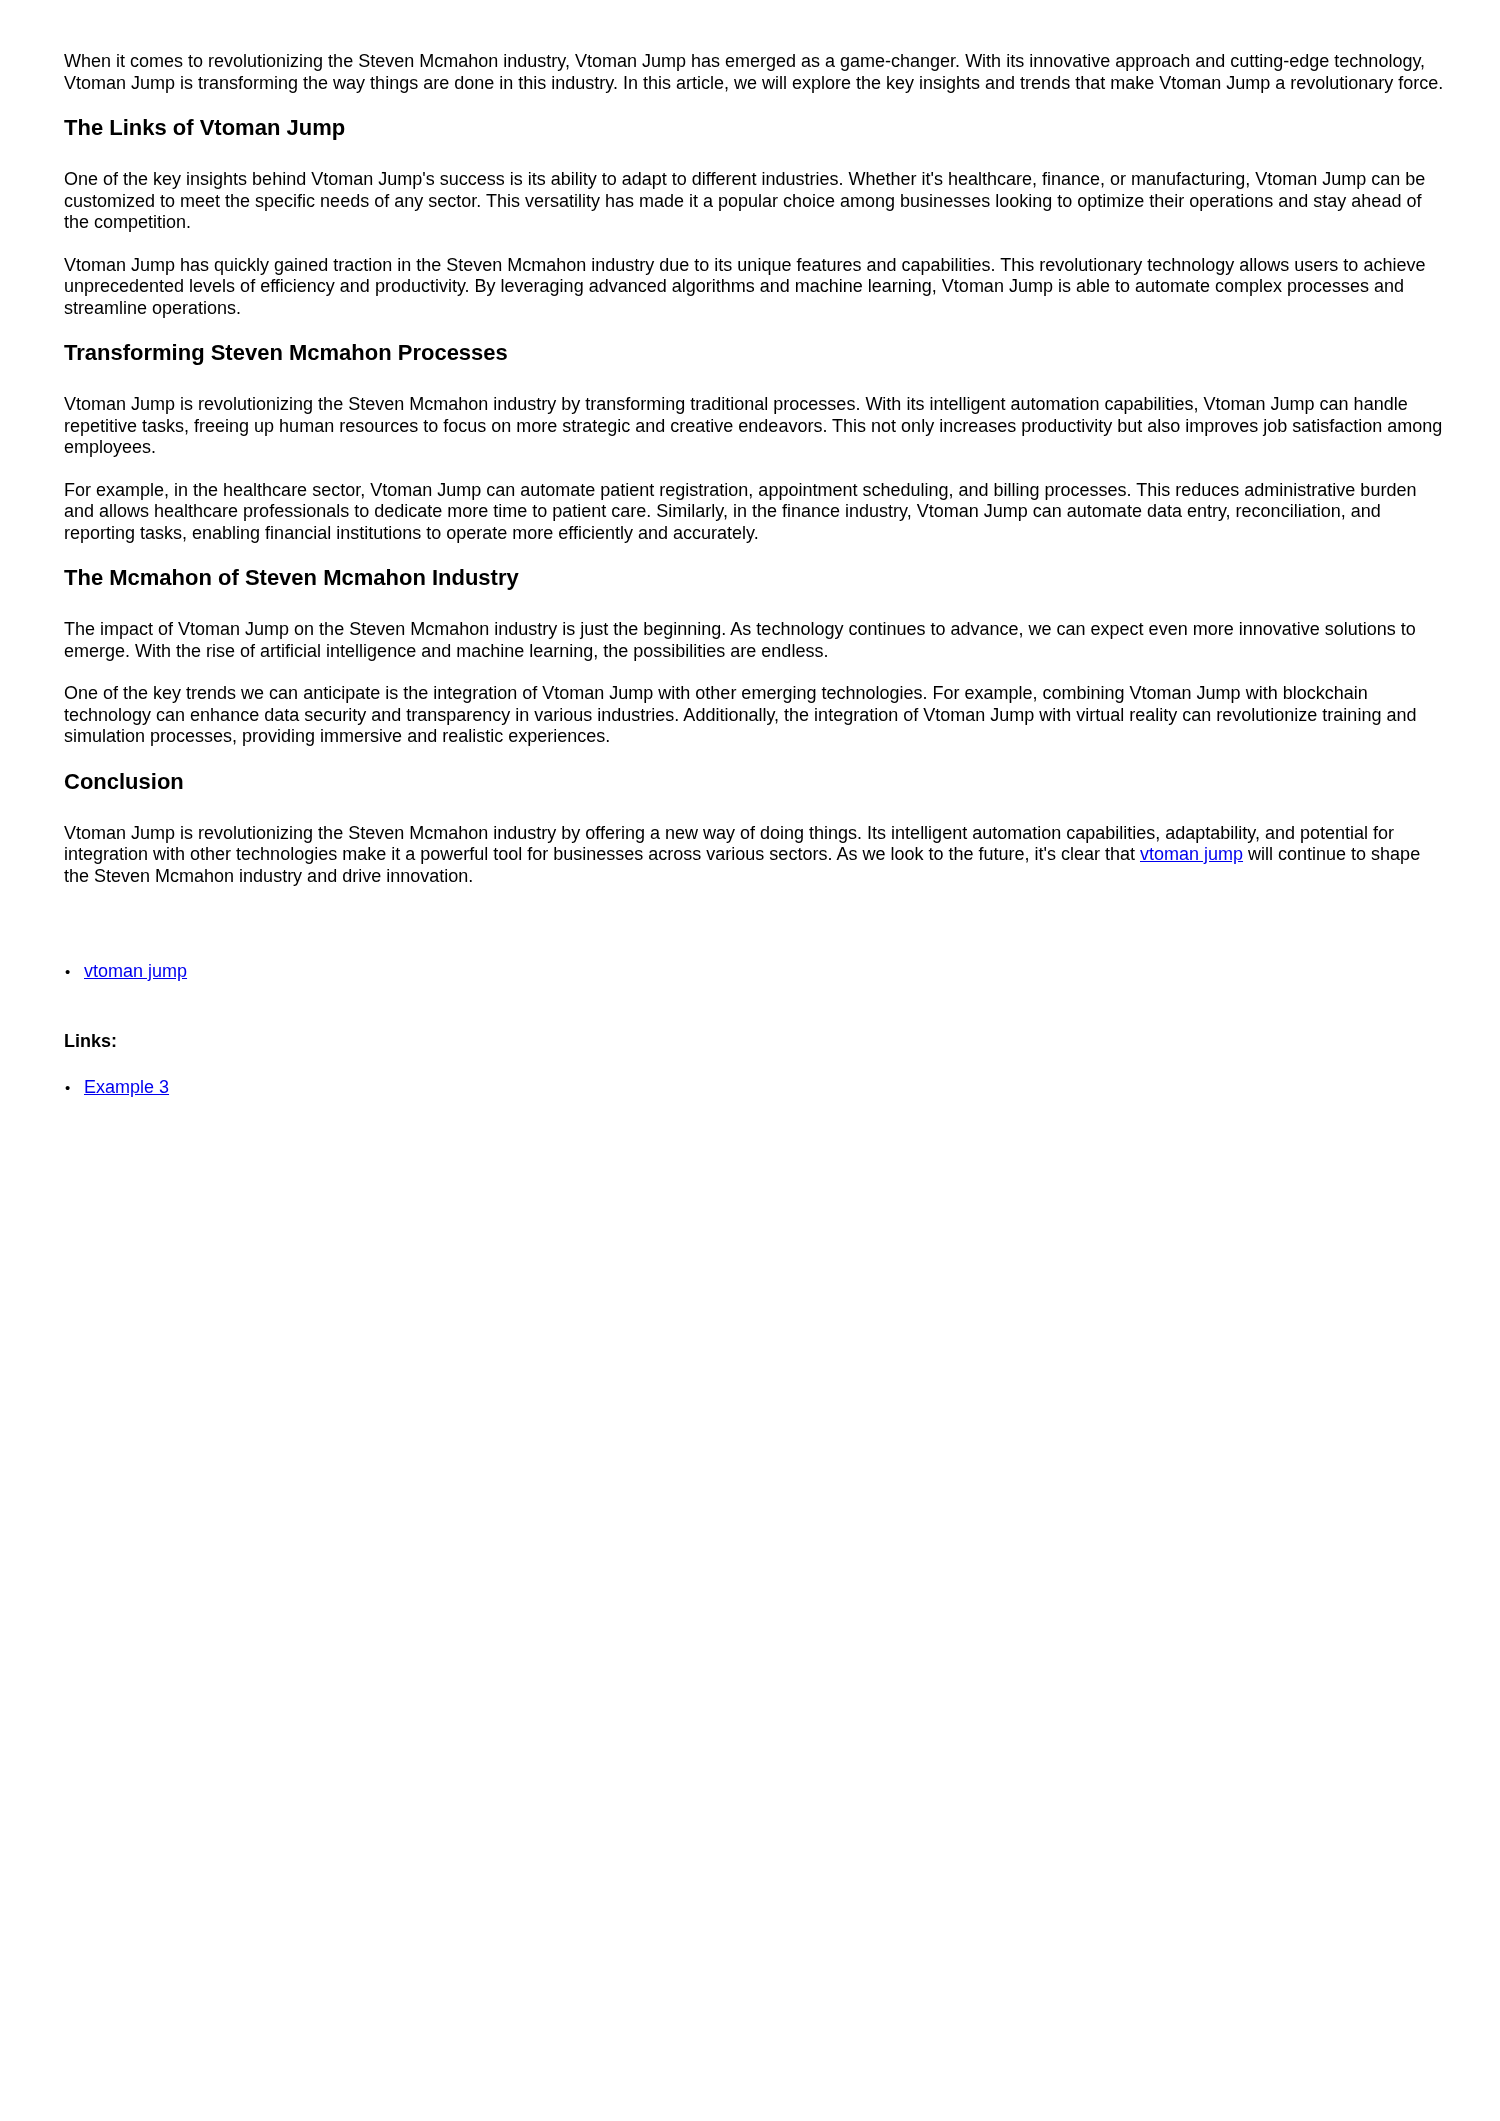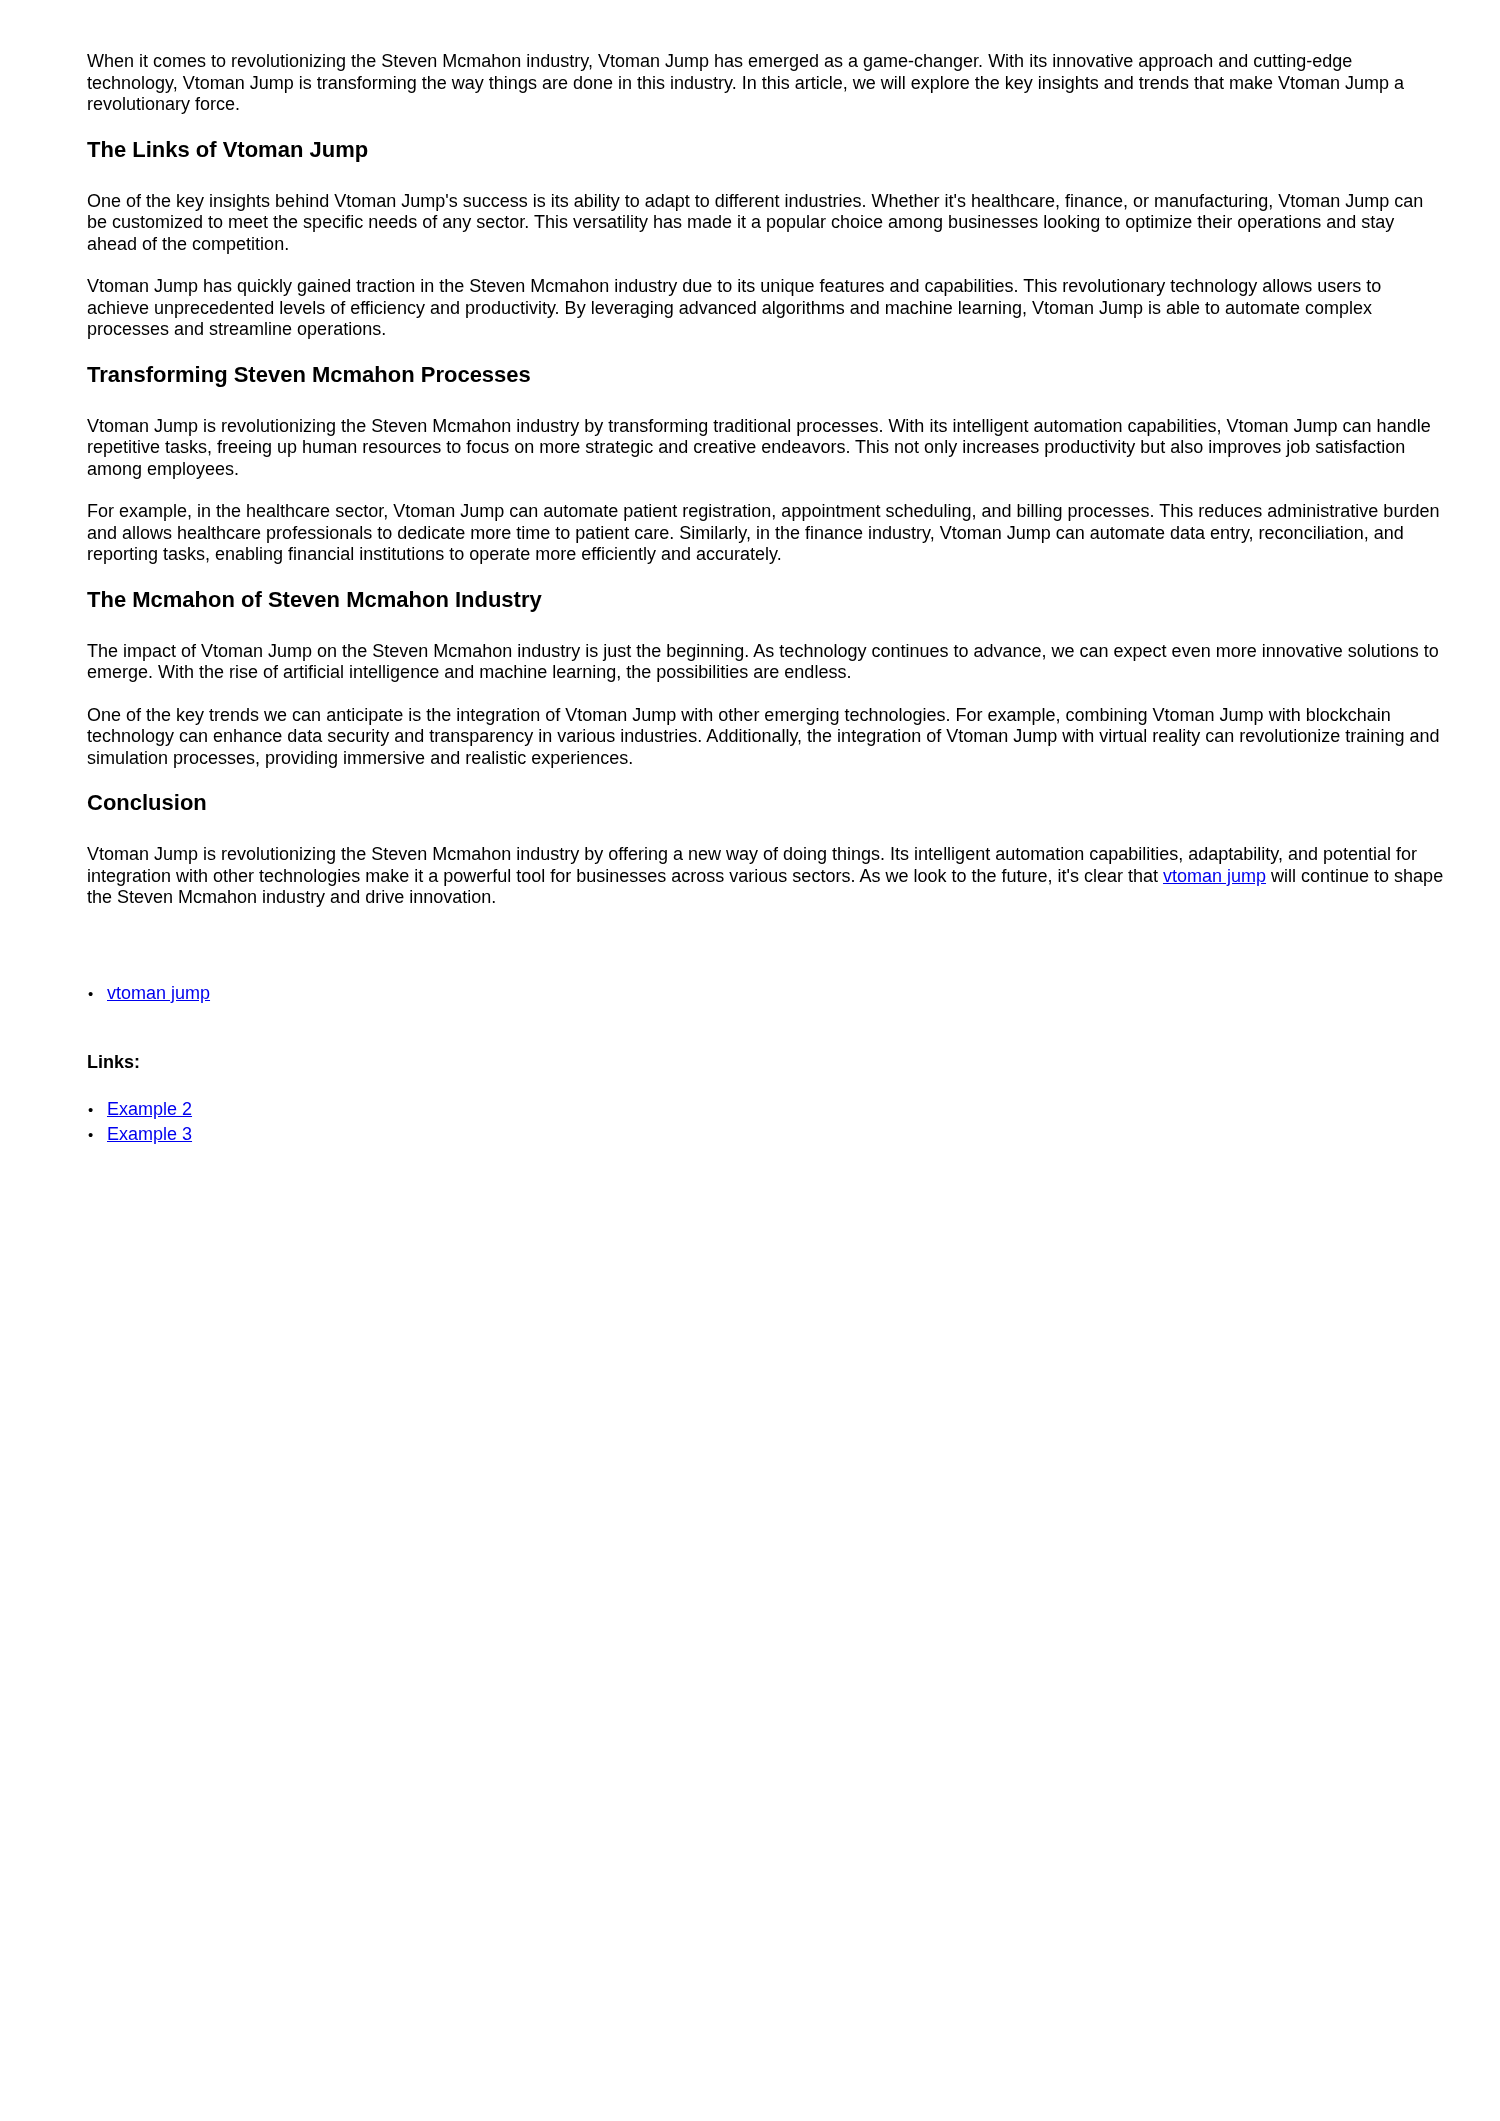--- a/index.html
+++ b/index.html
@@ -4,21 +4,21 @@
 <style>
   * { margin: 0; padding: 0; box-sizing: border-box; }
   html, body { background: #ffffff; }
   body {
     width: 1500px;
     min-height: 2121px;
     font-family: "Liberation Sans", sans-serif;
     color: #000000;
   }
   .page {
-    padding: 51px 54px 60px 87px;
+    padding: 51px 54px 60px 64px;
   }
   .para {
     font-size: 18px;
     line-height: 21.5px;
     margin-bottom: 21px;
   }
   .heading {
     font-size: 22px;
     font-weight: bold;
     line-height: 26px;
@@ -99,21 +99,18 @@
     <ul class="bullet-list ref-list">
       <li>
         <a href="#" class="link">vtoman jump</a>
       </li>
     </ul>
 
     <p class="links-label">Links:</p>
 
     <ul class="bullet-list links-list">
       <li>
-        <a href="#" class="link">Example 2</a>
-      </li>
-      <li>
         <a href="#" class="link">Example 3</a>
       </li>
     </ul>
   </section>
 
 </main>
 
 </body></html>

